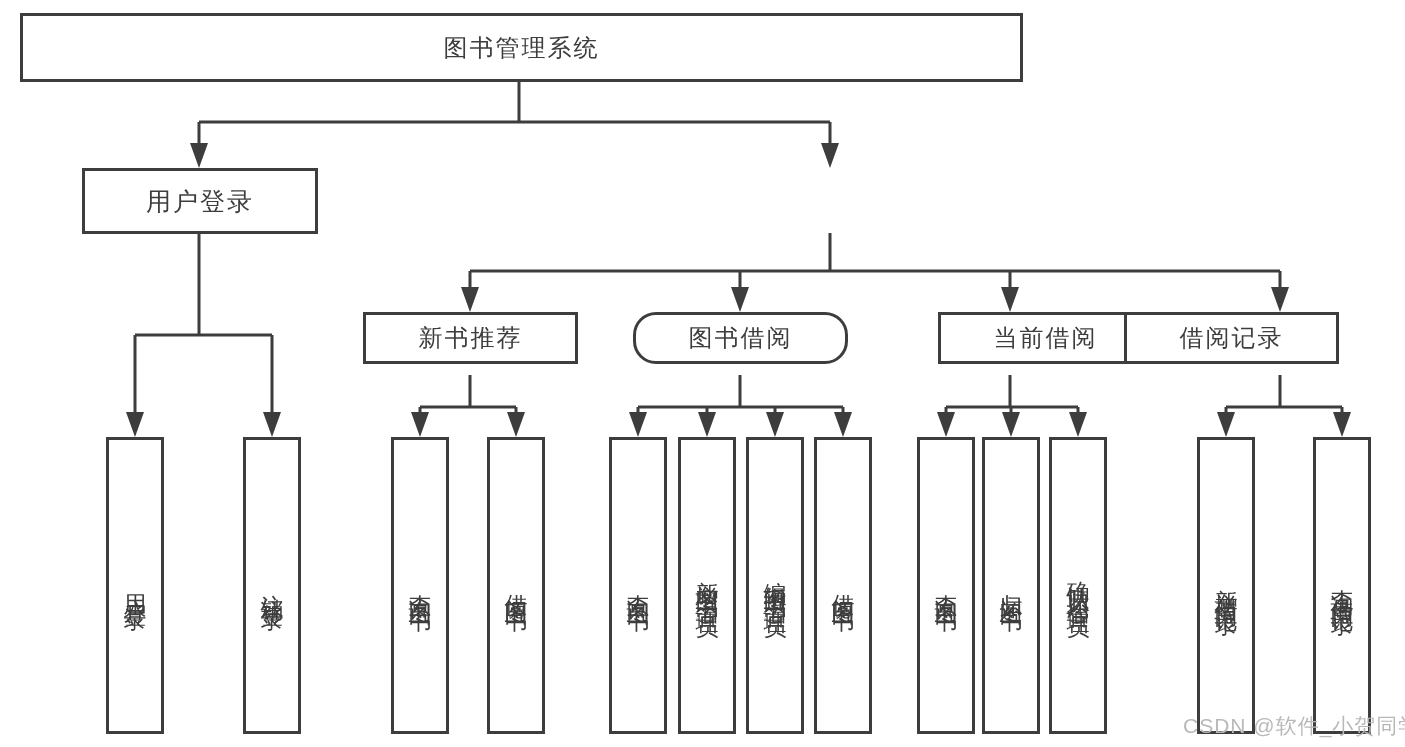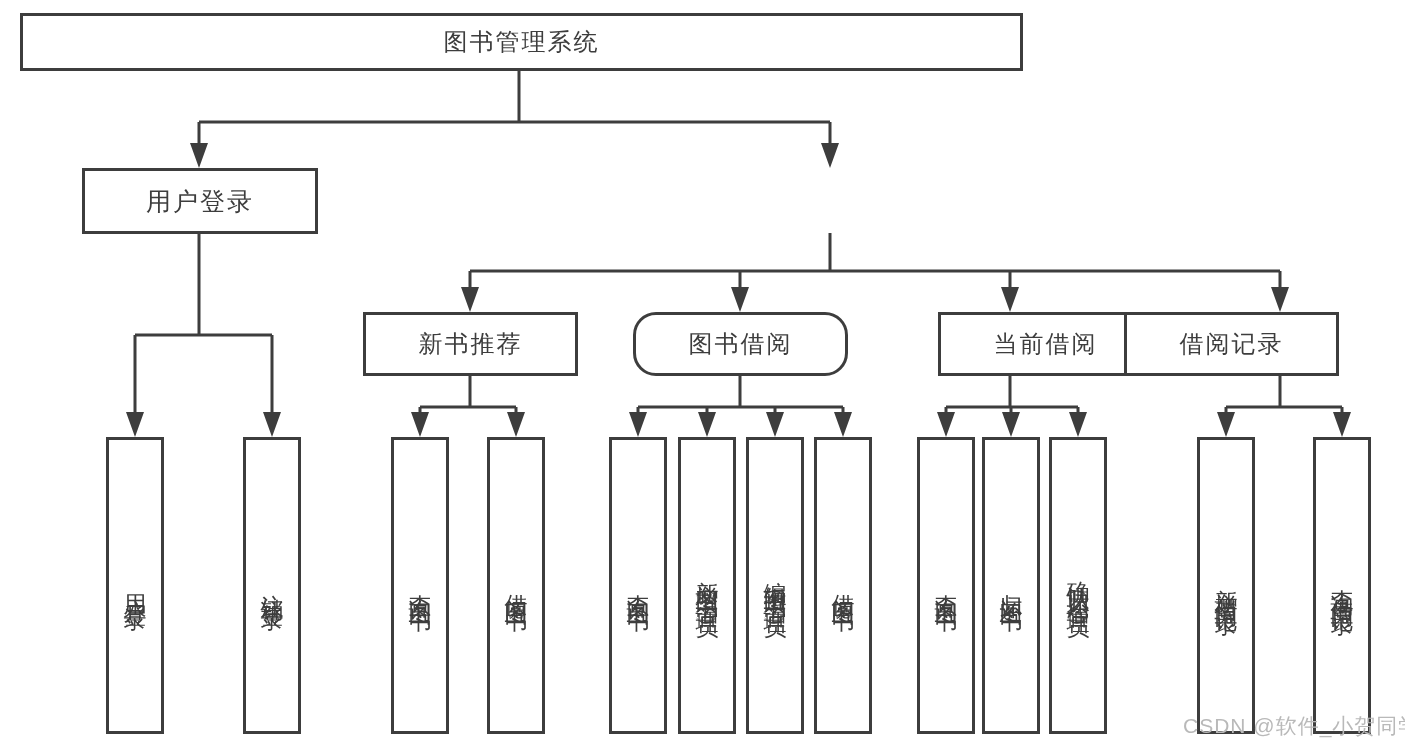--- a/index.html
+++ b/index.html
@@ -22,23 +22,23 @@
   .box{
     position:absolute;
     box-sizing:border-box;
     border:3px solid var(--color-line);
     background:var(--color-background);
     color:var(--color-text);
     display:flex;align-items:center;justify-content:center;
     z-index:2;
   }
   .box.h{font-size:24px;letter-spacing:2px;line-height:1;}
-  .box.root{left:20px;top:13px;width:1003px;height:58px;}
+  .box.root{left:20px;top:13px;width:1003px;height:69px;}
   .box.lvl2{top:168px;width:236px;height:66px;font-size:25px;}
-  .box.lvl3{top:312px;width:215px;height:64px;}
+  .box.lvl3{top:312px;width:215px;height:52px;}
   .box.leaf{
     top:437px;width:58px;height:297px;
     writing-mode:vertical-lr;
     font-size:23px;letter-spacing:5px;line-height:1;
   }
   .watermark{
     position:absolute;left:1183px;top:712px;z-index:5;
     font-size:21px;color:var(--color-watermark);
     letter-spacing:1px;white-space:nowrap;
   }

